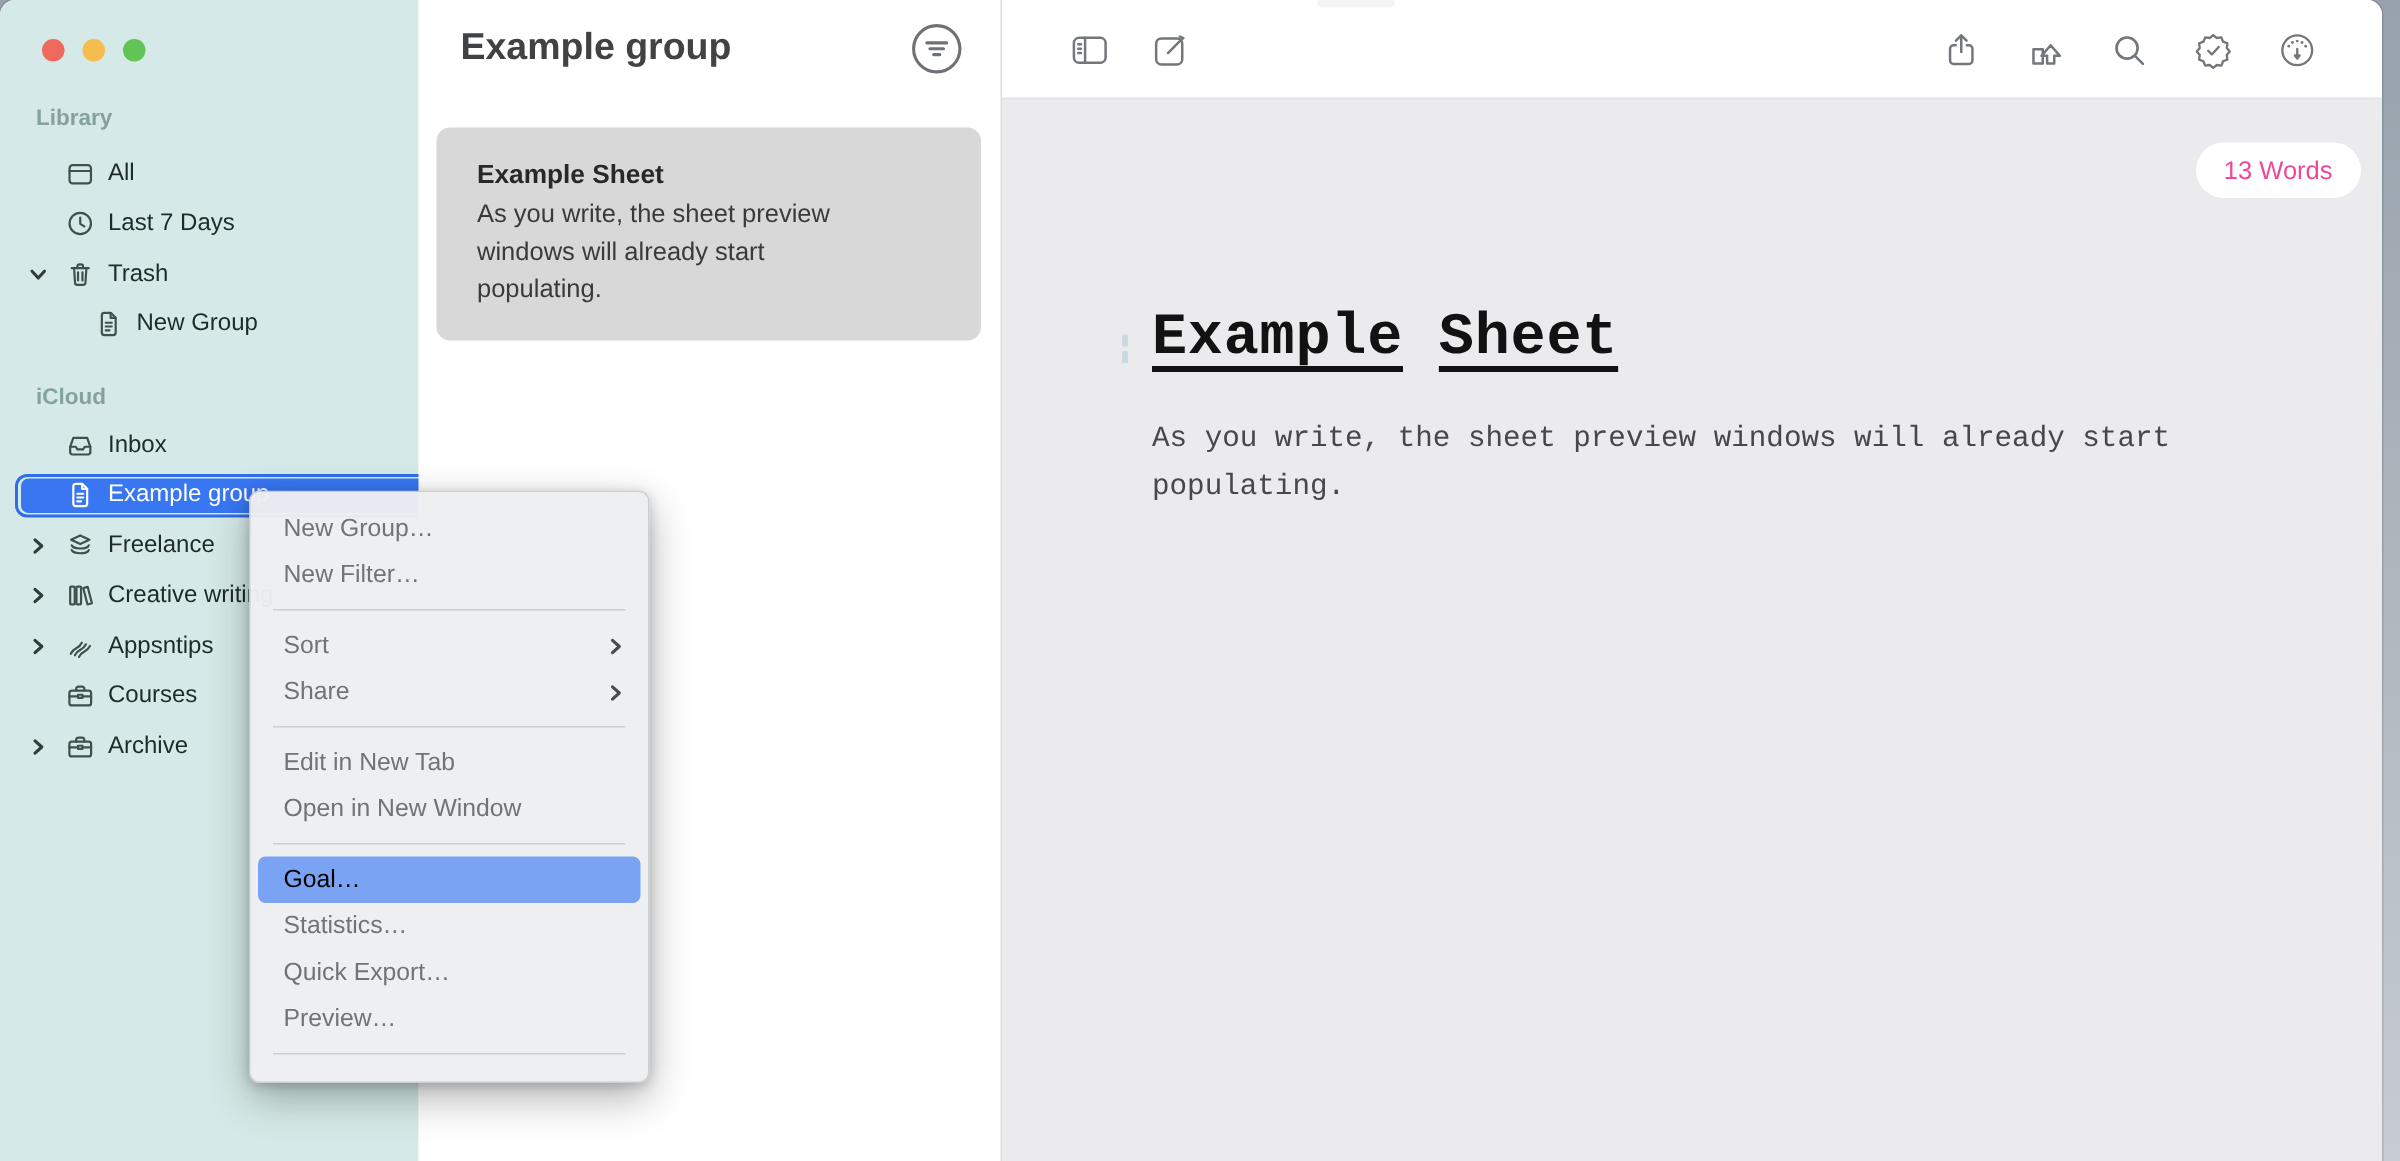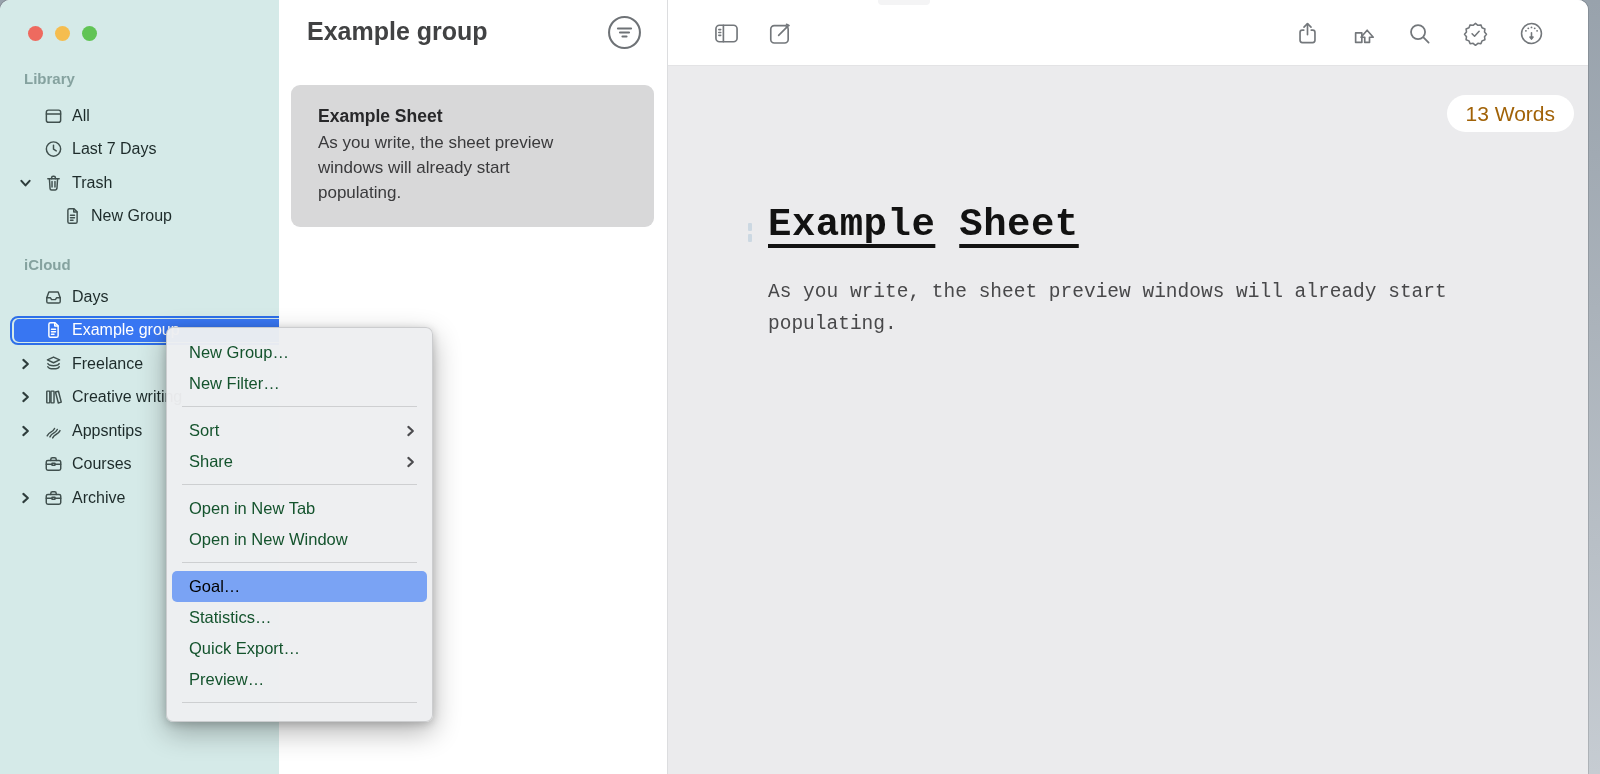--- a/index.html
+++ b/index.html
@@ -46,36 +46,36 @@
   
   .editor { position:absolute; left:668px; top:0; bottom:0; right:0; background:#ebebed; }
   .ed-toolbar { position:absolute; left:0; right:0; top:0; height:66px; background:#fff;
                 border-bottom:1px solid #e3e3e5; }
   .tb-btn { position:absolute; width:29px; height:29px; top:19px; color:#73777b; background:none; border:none; padding:0; cursor:pointer; }
   .tb-btn svg { width:100%; height:100%; display:block; }
   .tb-right { position:absolute; right:42px; top:19px; display:flex; gap:27px; }
   .tb-right .tb-btn { position:static; }
   .tab-pill { position:absolute; left:210px; top:0; width:52px; height:5px; background:#f4f4f5; border-radius:0 0 4px 4px; }
   .wordcount { position:absolute; right:14px; top:95px; height:37px; line-height:37px;
-               padding:0 19px; background:#fff; border-radius:19px; font-size:21px; color:#a16207; }
+               padding:0 19px; background:#fff; border-radius:19px; font-size:17px; color:#ec4899; }
   .ed-heading { position:absolute; left:100px; top:203px; font-family:"Liberation Mono", monospace;
                 font-weight:700; font-size:39px; color:#121212; letter-spacing:.5px; white-space:nowrap; }
   .ed-heading .uword { text-decoration:underline; text-decoration-thickness:4px; text-underline-offset:9px; }
   .h-marker { position:absolute; left:80px; top:223px; width:5px; height:22px; }
   .h-marker i { display:block; width:4px; height:8px; background:#ccd8e2; border-radius:1px; margin-bottom:3px; }
   .ed-body { position:absolute; left:100px; top:277px; width:700px;
              font-family:"Liberation Mono", monospace; font-size:19.5px; line-height:31.5px;
              color:#48484a; }
 
   
   .menu { position:absolute; left:166px; top:327px; width:267px; z-index:20;
           background:rgba(237,238,241,.97); border:1px solid rgba(0,0,0,.14);
           border-radius:7px; padding:9px 5px 10px; box-shadow:0 10px 28px rgba(0,0,0,.3), 0 2px 8px rgba(0,0,0,.18); }
   .mrow { position:relative; height:31px; line-height:31px; padding:0 12px 0 17px;
-          font-size:16.5px; color:#14532d; border-radius:5px; white-space:nowrap; cursor:default; }
+          font-size:16.5px; color:#737373; border-radius:5px; white-space:nowrap; cursor:default; }
   .mrow.hl { background:#7aa3f4; color:#000000; }
   .mrow .sub { position:absolute; right:10px; top:50%; transform:translateY(-50%); width:13px; height:13px; color:#4b4b4e; }
   .mrow .sub svg { width:100%; height:100%; display:block; }
   .msep { height:1px; background:rgba(60,60,67,.18); margin:7px 10px 8px; }
 </style>
 </head>
 <body>
 
 <div class="stage">
   <div class="window">
@@ -133,21 +133,21 @@
             <span class="slabel">New Group</span>
           </div>
           <div class="sec-header" style="top: 256px;">iCloud</div>
           <div class="srow" style="top: 281px;">
             <span class="sicon">
               <svg viewBox="0 0 20 20" fill="none" stroke="currentColor" stroke-width="1.4" stroke-linecap="round" stroke-linejoin="round">
                 <path d="M3.6 10.8l2-5.6h8.8l2 5.6v3.4c0 .8-.7 1.5-1.5 1.5H5.1c-.8 0-1.5-.7-1.5-1.5z"></path>
                 <path d="M3.6 10.8h3.5l1.1 1.7h3.6l1.1-1.7h3.5"></path>
               </svg>
             </span>
-            <span class="slabel">Days</span>
+            <span class="slabel">Inbox</span>
           </div>
           <div class="srow sel" style="top: 314.5px;">
             <span class="ring"></span>
             <span class="fill"></span>
             <span class="sicon">
               <svg viewBox="0 0 20 20" fill="none" stroke="currentColor" stroke-width="1.4" stroke-linecap="round" stroke-linejoin="round">
                 <path d="M5.6 4.6c0-.9.7-1.6 1.6-1.6h4.2l3 3v9.4c0 .9-.7 1.6-1.6 1.6H7.2c-.9 0-1.6-.7-1.6-1.6z"></path>
                 <path d="M11.2 3.2v3h3"></path>
                 <path d="M8.1 9.2h3.8M8.1 11.6h3.8M8.1 14h2.4"></path>
               </svg>
@@ -301,21 +301,21 @@
           <svg viewBox="0 0 12 12" fill="none" stroke="currentColor" stroke-width="1.9" stroke-linecap="round" stroke-linejoin="round">
             <path d="M4 2.2l4.2 3.8L4 9.8"></path>
           </svg>
         </span></div>
       <div class="mrow">Share<span class="sub">
           <svg viewBox="0 0 12 12" fill="none" stroke="currentColor" stroke-width="1.9" stroke-linecap="round" stroke-linejoin="round">
             <path d="M4 2.2l4.2 3.8L4 9.8"></path>
           </svg>
         </span></div>
       <div class="msep"></div>
-      <div class="mrow">Open in New Tab</div>
+      <div class="mrow">Edit in New Tab</div>
       <div class="mrow">Open in New Window</div>
       <div class="msep"></div>
       <div class="mrow hl">Goal…</div>
       <div class="mrow">Statistics…</div>
       <div class="mrow">Quick Export…</div>
       <div class="mrow">Preview…</div>
       <div class="msep"></div>
     </div>
 </div>
 

